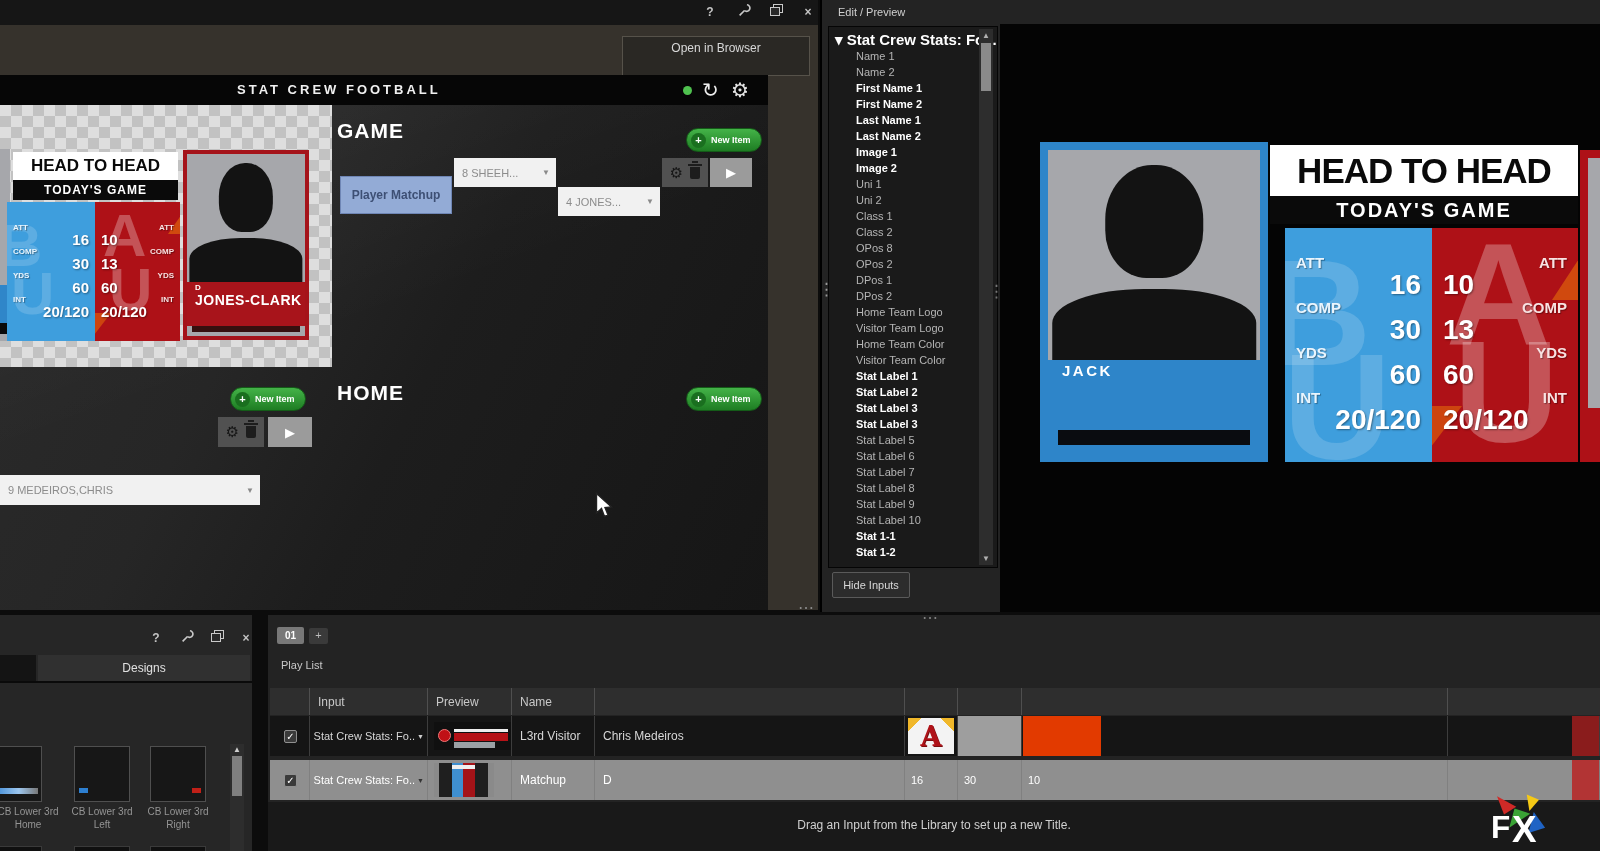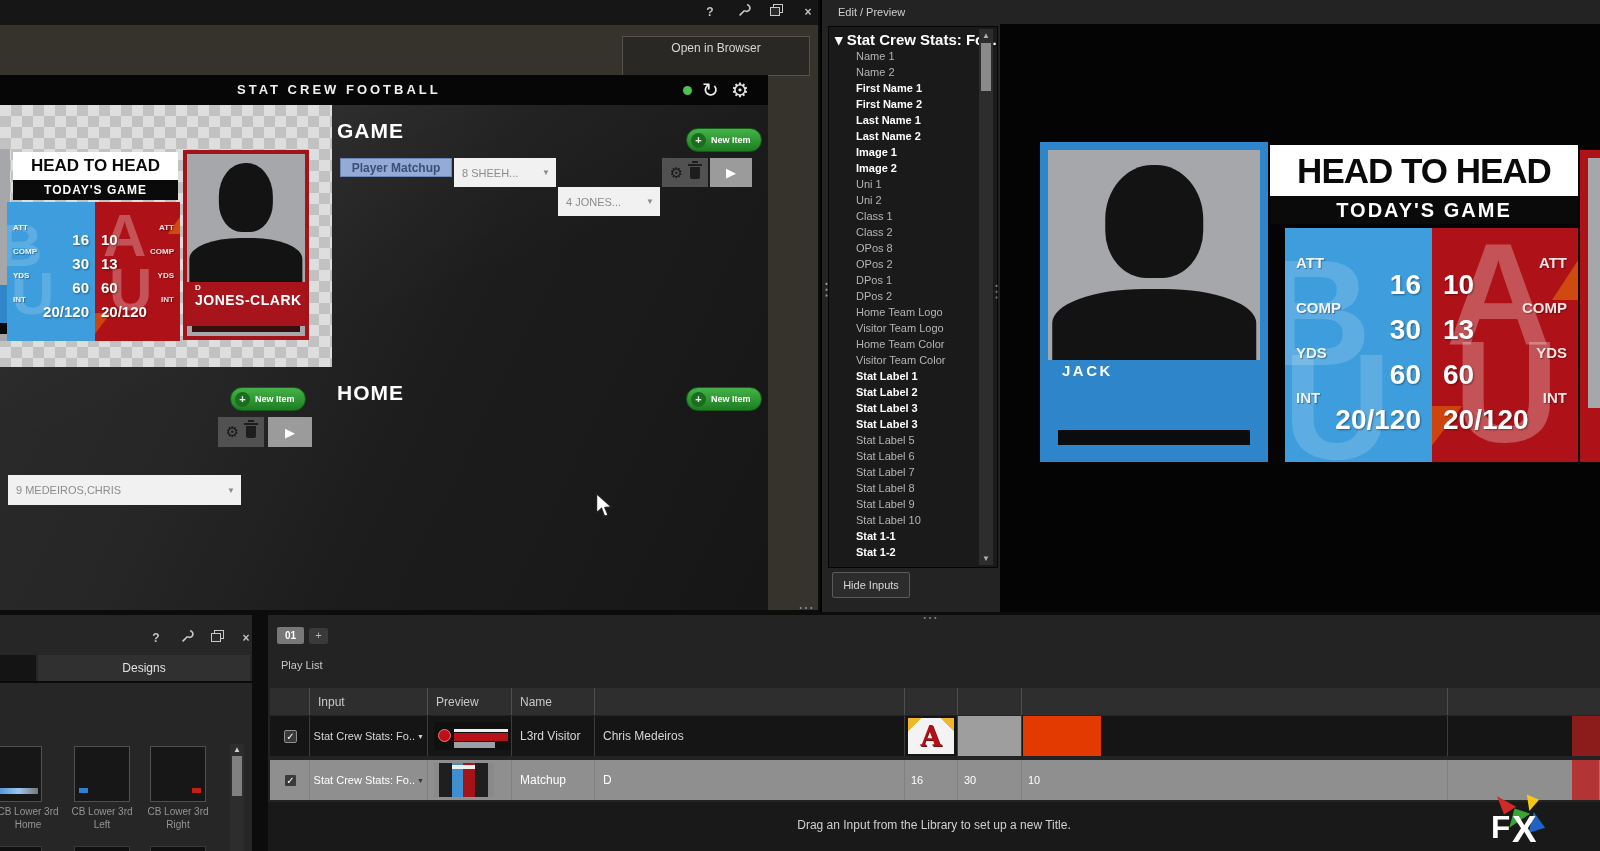--- a/index.html
+++ b/index.html
@@ -253,21 +253,21 @@
     <span class="last">JONES-CLARK</span>
   </div>
   <div id="sg-bar"></div>
 </div>
 
 <div class="abs sec-head" style="left:337px;top:119px">GAME</div>
 <div class="abs btn-new" style="left:686px;top:128px">
   <span class="plus">+</span>
   <span>New Item</span>
 </div>
-<div class="abs chip" style="left:340px;top:158px;width:112px;height:19px">Player Matchup</div>
+<div class="abs chip" style="left:340px;top:176px;width:112px;height:38px">Player Matchup</div>
 <div class="abs ddown" style="left:454px;top:158px;width:102px;height:29px">
   <span>8 SHEEH...</span>
   <span class="arr">▼</span>
 </div>
 <div class="abs ddown" style="left:558px;top:158px;width:102px;height:29px">
   <span>4 JONES...</span>
   <span class="arr">▼</span>
 </div>
 <div class="abs minibtns" style="left:662px;top:158px;width:46px;height:29px">
   <span class="g">⚙</span>
@@ -277,21 +277,21 @@
 
 <div class="abs sec-head" style="left:337px;top:381px">HOME</div>
 <div class="abs btn-new" style="left:686px;top:387px">
   <span class="plus">+</span>
   <span>New Item</span>
 </div>
 <div class="abs btn-new" style="left:230px;top:387px">
   <span class="plus">+</span>
   <span>New Item</span>
 </div>
-<div class="abs ddown" style="left:8px;top:417px;width:233px;height:30px">
+<div class="abs ddown" style="left:0;top:417px;width:260px;height:30px">
   <span>9 MEDEIROS,CHRIS</span>
   <span class="arr">▼</span>
 </div>
 <div class="abs minibtns" style="left:218px;top:417px;width:46px;height:30px">
   <span class="g">⚙</span>
   <span class="trash"></span>
 </div>
 <div class="abs playbtn" style="left:268px;top:417px;width:44px;height:30px">▶</div>
 <div class="abs" id="resize-dots">⋯</div>
 

